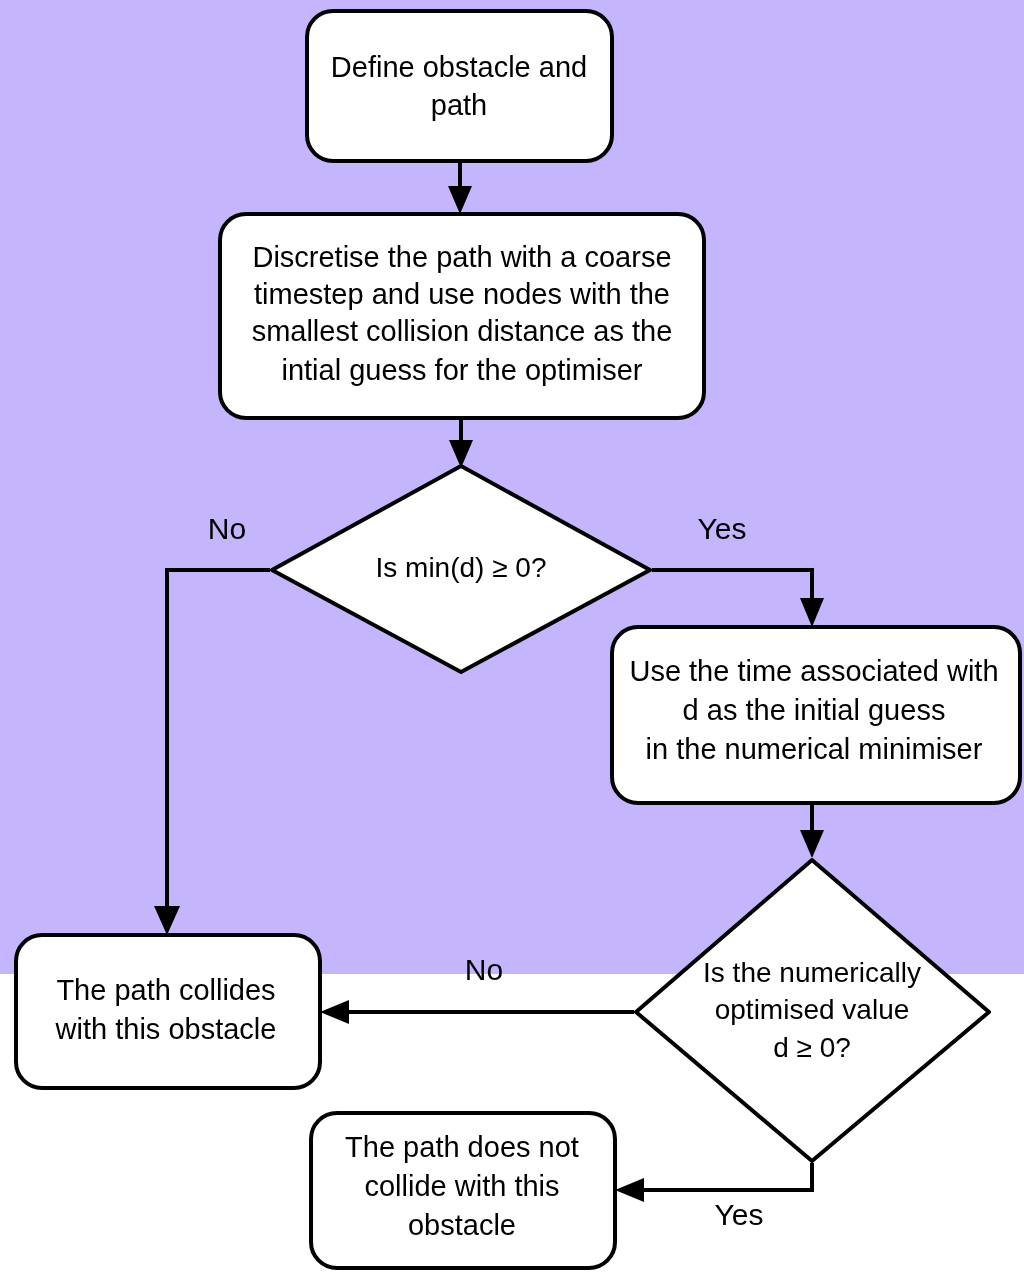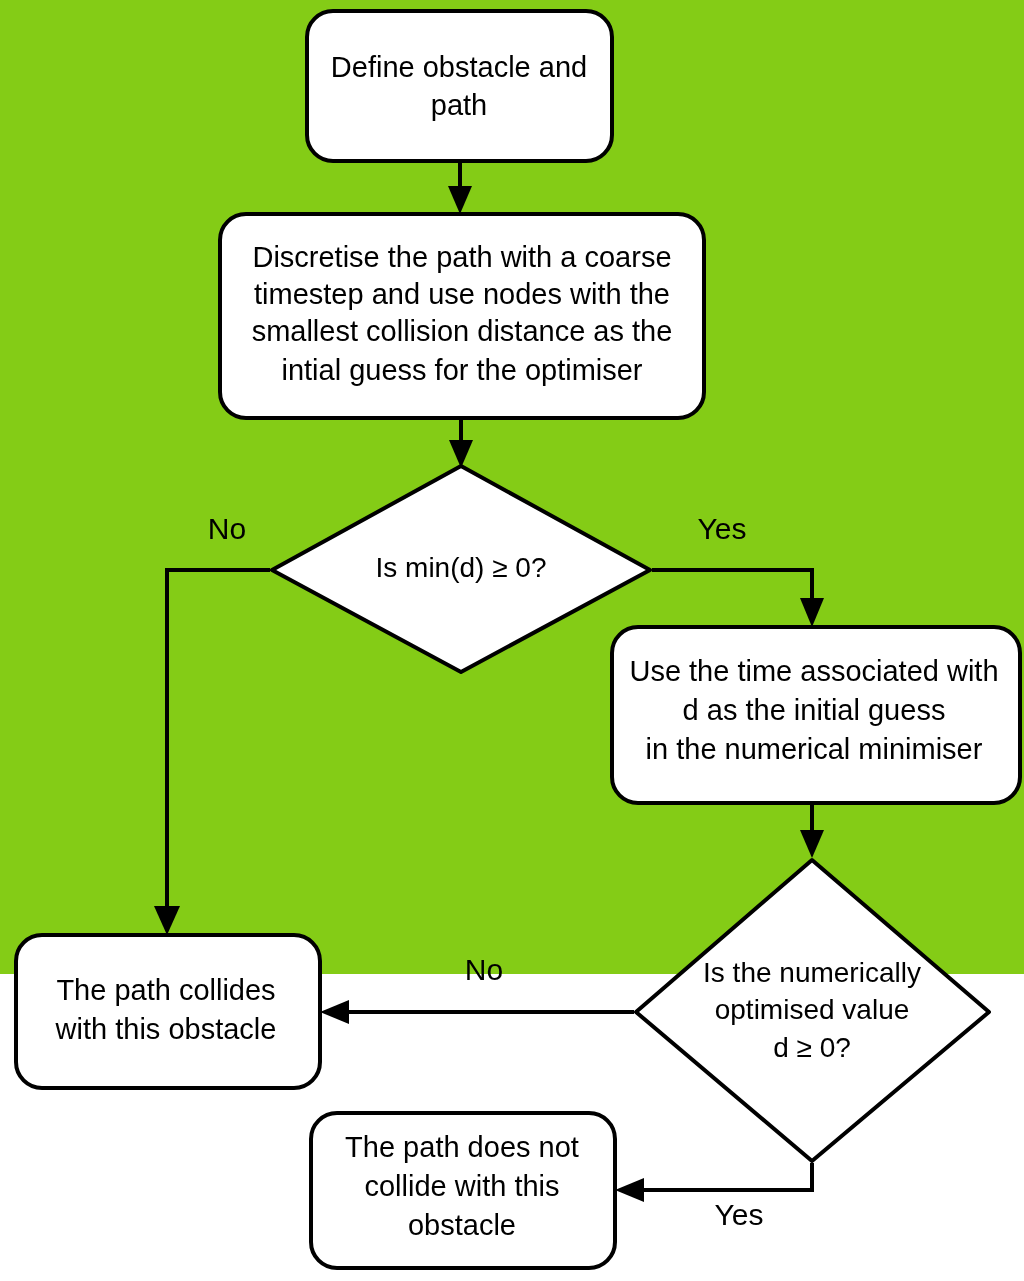--- a/index.html
+++ b/index.html
@@ -10,21 +10,21 @@
   body {
     width: 1024px;
     height: 1281px;
     overflow: hidden;
     font-family: "Liberation Sans", sans-serif;
   }
   #flowchart-root {
     position: relative;
     width: 1024px;
     height: 974px;
-    background: #84cc16;
+    background: #c4b5fd;
   }
   svg#flow-svg {
     display: block;
     width: 1024px;
     height: 1281px;
   }
   .node-shape {
     fill: #ffffff;
     stroke: #000000;
     stroke-width: 4;

